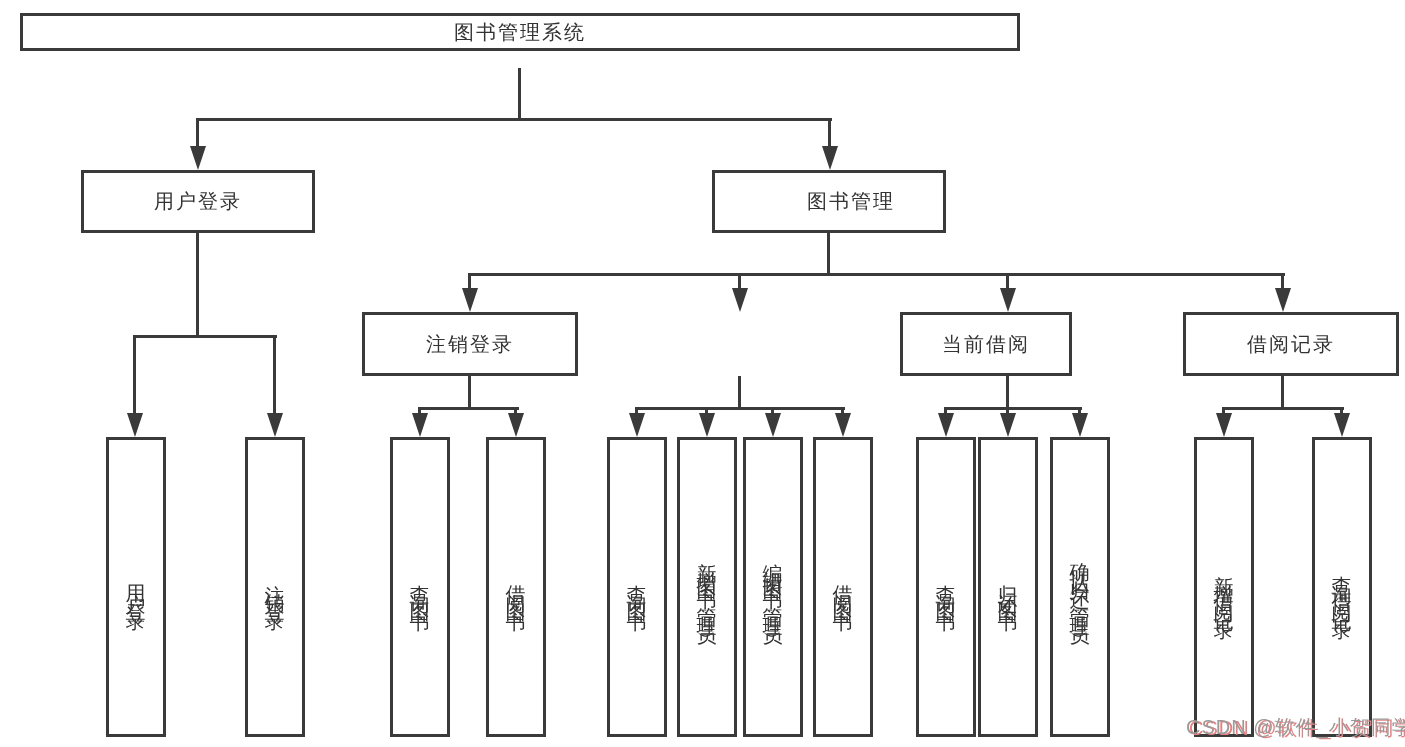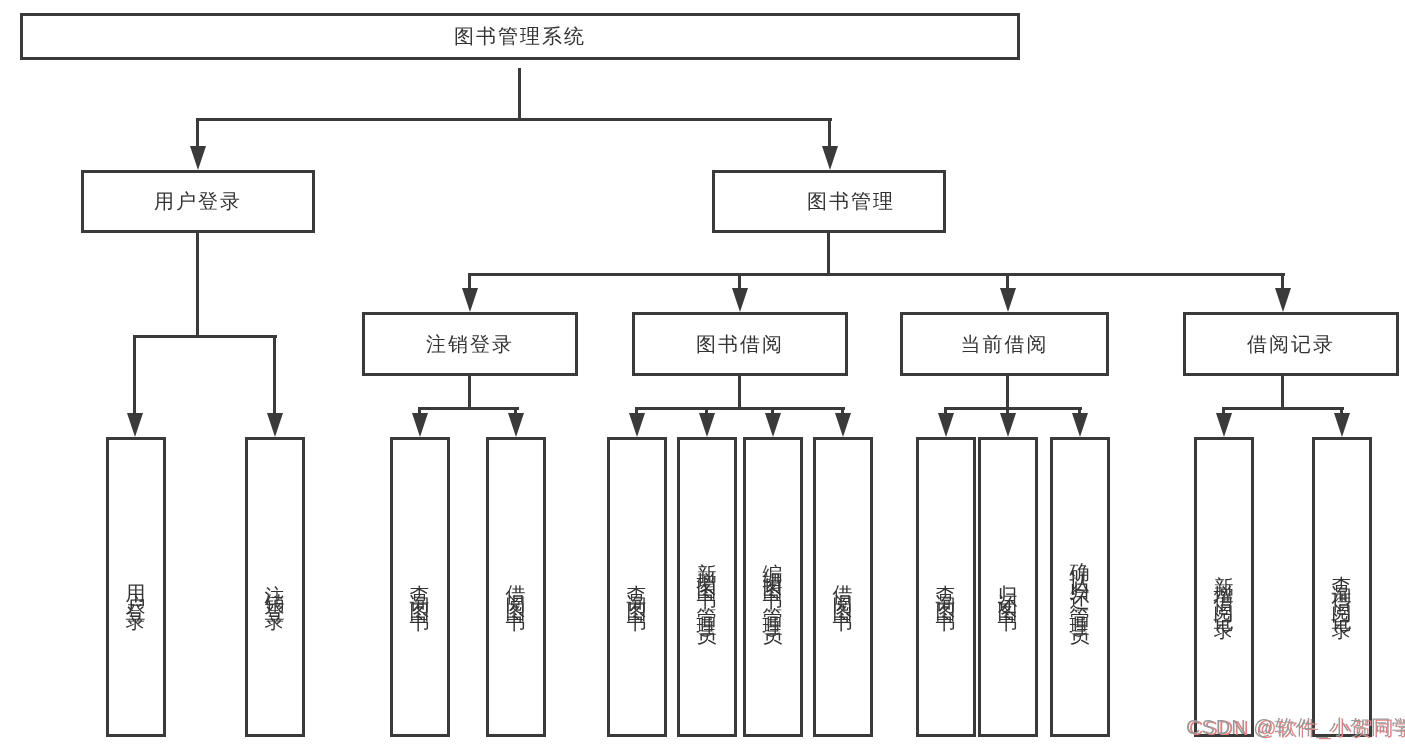--- a/index.html
+++ b/index.html
@@ -36,21 +36,21 @@
     position:absolute;left:1186px;top:714px;z-index:10;
     font-size:20px;color:var(--wm-gray);letter-spacing:1px;white-space:nowrap;
     text-shadow:3px 1px 0 var(--wm-red);
   }
 </style>
 </head>
 <body>
 
 <div id="canvas">
 
-  <div class="box" style="left:20px;top:13px;width:1000px;height:47px;">图书管理系统</div>
+  <div class="box" style="left:20px;top:13px;width:1000px;height:38px;">图书管理系统</div>
 
   <div class="line v" style="left:518px;top:68px;height:52px;"></div>
   <div class="line h" style="left:197px;top:118px;width:635px;"></div>
   <div class="line v" style="left:196px;top:118px;height:32px;"></div>
   <div class="tri" style="left:190px;top:146px;"></div>
   <div class="line v" style="left:828px;top:118px;height:32px;"></div>
   <div class="tri" style="left:822px;top:146px;"></div>
 
   <div class="box" style="left:81px;top:170px;width:234px;height:63px;">用户登录</div>
   <div class="box" style="left:712px;top:170px;width:234px;height:63px;padding-left:44px;">图书管理</div>
@@ -67,22 +67,21 @@
   <div class="line v" style="left:468px;top:273px;height:21px;"></div>
   <div class="tri" style="left:462px;top:288px;"></div>
   <div class="line v" style="left:738px;top:273px;height:21px;"></div>
   <div class="tri" style="left:732px;top:288px;"></div>
   <div class="line v" style="left:1006px;top:273px;height:21px;"></div>
   <div class="tri" style="left:1000px;top:288px;"></div>
   <div class="line v" style="left:1281px;top:273px;height:21px;"></div>
   <div class="tri" style="left:1275px;top:288px;"></div>
 
   <div class="box" style="left:362px;top:312px;width:216px;height:64px;">注销登录</div>
-  <div class="box" style="left:632px;top:312px;width:216px;height:64px;">图书借阅</div>
-  <div class="box" style="left:900px;top:312px;width:209px;height:64px;">当前借阅</div>
+  <div class="box" style="left:900px;top:312px;width:172px;height:64px;">当前借阅</div>
   <div class="box" style="left:1175px;top:312px;width:216px;height:64px;margin-left:8px;">借阅记录</div>
 
   <div class="line v" style="left:468px;top:376px;height:33px;"></div>
   <div class="line h" style="left:419px;top:407px;width:100px;"></div>
   <div class="line v" style="left:418px;top:407px;height:10px;"></div>
   <div class="tri" style="left:412px;top:413px;"></div>
   <div class="line v" style="left:514px;top:407px;height:10px;"></div>
   <div class="tri" style="left:508px;top:413px;"></div>
 
   <div class="line v" style="left:738px;top:376px;height:33px;"></div>

